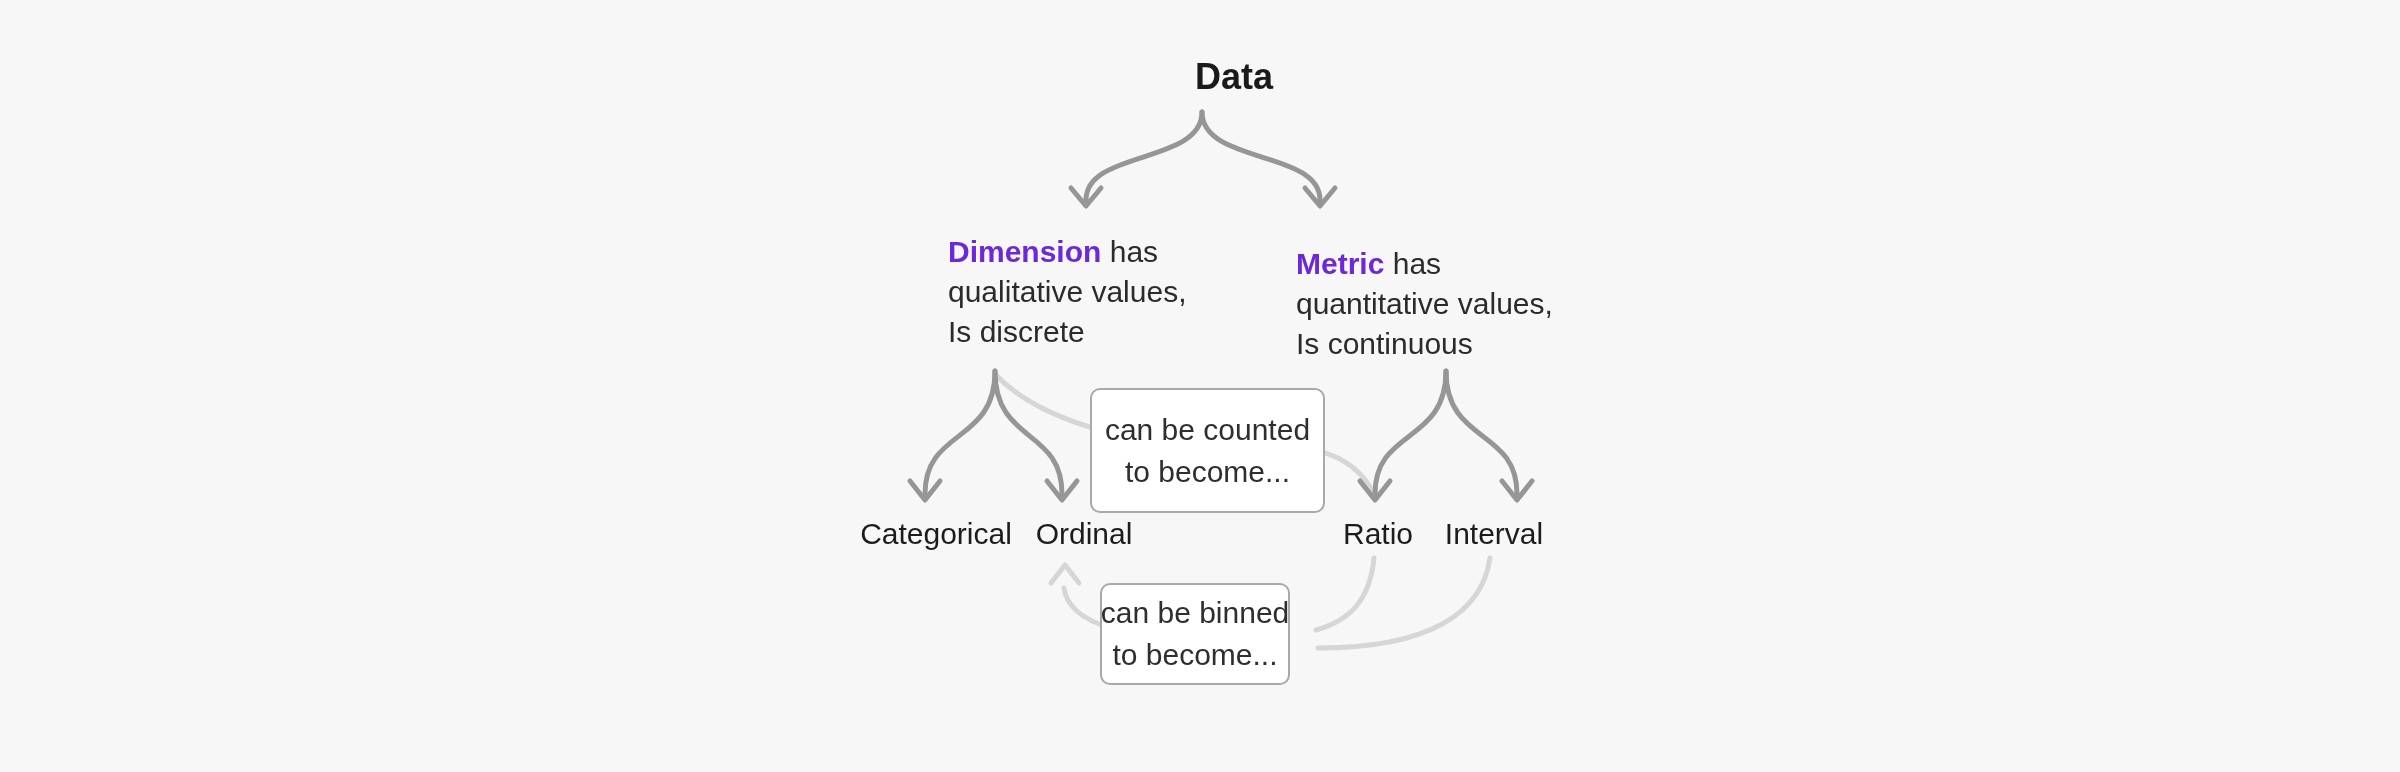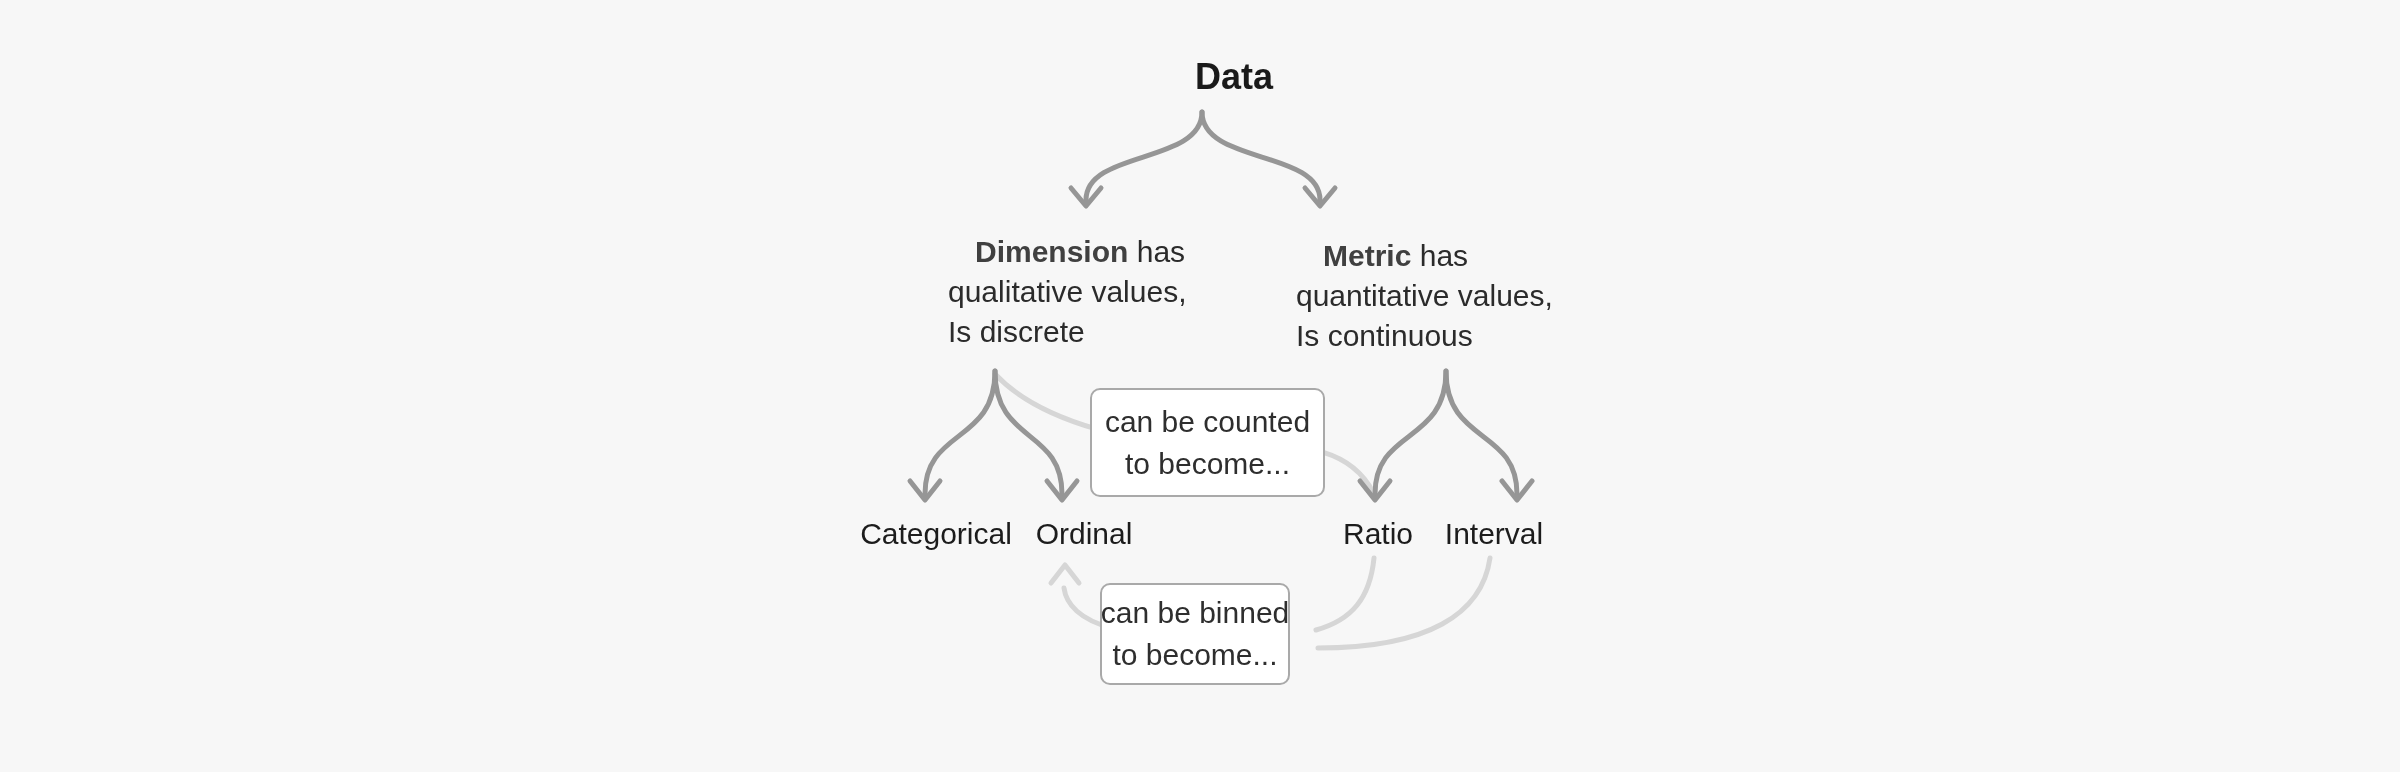--- a/index.html
+++ b/index.html
@@ -13,21 +13,21 @@
     background:#f7f7f7;overflow:hidden;color:#262626;
   }
   .edges{position:absolute;left:0;top:0;width:2400px;height:772px;}
   .node-root{
     position:absolute;left:1202px;top:56px;transform:translateX(-50%);
     font-size:36px;font-weight:bold;color:#1a1a1a;white-space:nowrap;margin-left:32px;
   }
   .textblock{
     position:absolute;font-size:30px;line-height:40px;color:#2b2b2b;white-space:nowrap;
   }
-  .textblock b{color:#404040;margin-left:27px;}
+  .textblock b{color:#6d28d9;}
   .leaf{
     position:absolute;top:517px;transform:translateX(-50%);
     font-size:30px;font-weight:normal;color:#1c1c1c;white-space:nowrap;
   }
   .callout{
     position:absolute;box-sizing:border-box;
     background:#ffffff;border:2px solid #a9a9a9;border-radius:10px;
     display:flex;flex-direction:column;align-items:center;justify-content:center;
     font-size:30px;line-height:42px;color:#2e2e2e;white-space:nowrap;
   }
@@ -67,32 +67,32 @@
   </svg>
 
   <div class="node-root">Data</div>
 
   <div class="textblock" style="left:948px;top:232px">
     <div><b>Dimension</b><span> has</span></div>
     <div>qualitative values,</div>
     <div>Is discrete</div>
   </div>
 
-  <div class="textblock" style="left:1296px;top:236px">
+  <div class="textblock" style="left:1296px;top:244px">
     <div><b>Metric</b><span> has</span></div>
     <div>quantitative values,</div>
     <div>Is continuous</div>
   </div>
 
   <div class="leaf" style="left:936px">Categorical</div>
   <div class="leaf" style="left:1084px">Ordinal</div>
   <div class="leaf" style="left:1378px">Ratio</div>
   <div class="leaf" style="left:1494px">Interval</div>
 
-  <div class="callout" style="left:1090px;top:388px;width:235px;height:109px">
+  <div class="callout" style="left:1090px;top:388px;width:235px;height:125px">
     <div>can be counted</div>
     <div>to become...</div>
   </div>
 
   <div class="callout" style="left:1100px;top:583px;width:190px;height:102px">
     <div>can be binned</div>
     <div>to become...</div>
   </div>
 
 </div>

